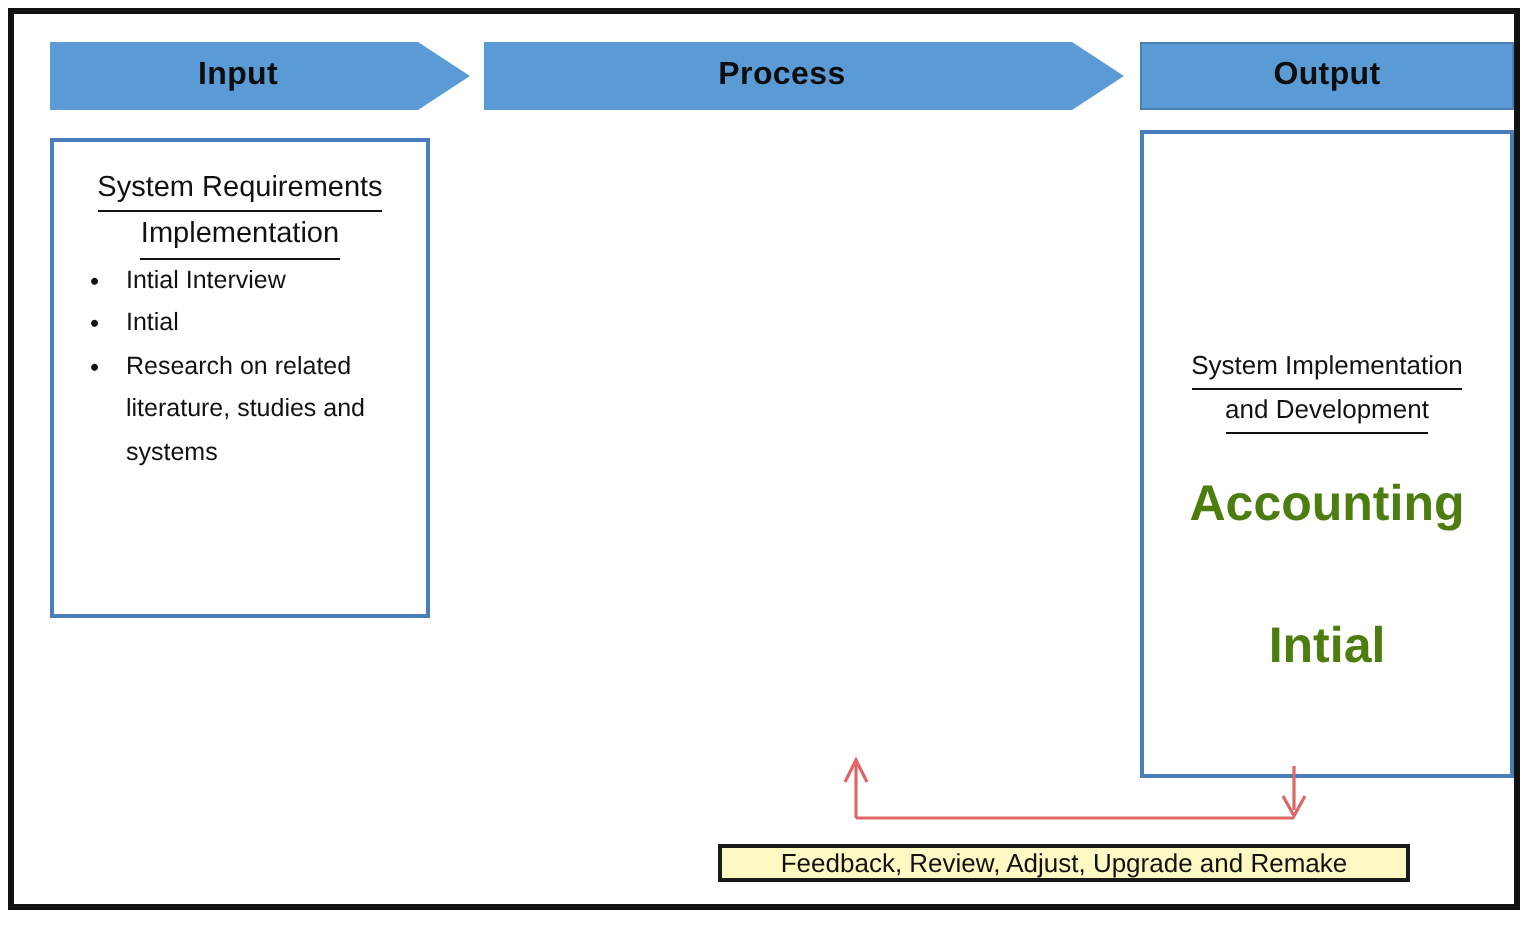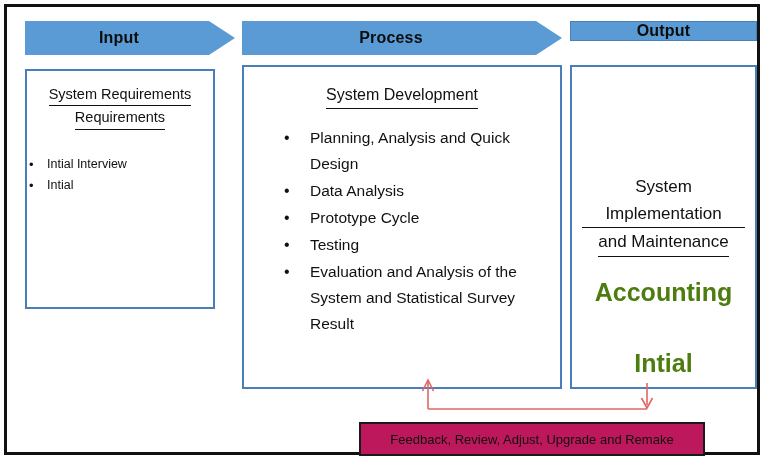--- a/index.html
+++ b/index.html
@@ -51,21 +51,21 @@
   }
   #banner-input {
     left: 18px;  top: 14px;  width: 210px; height: 34px;
   }
   #banner-input .banner-label { transform: translateX(-11px); }
   #banner-process {
     left: 235px; top: 14px;  width: 320px; height: 34px;
   }
   #banner-process .banner-label { transform: translateX(-11px); }
   #banner-output {
-    left: 563px; top: 14px;  width: 187px; height: 20px;
+    left: 563px; top: 14px;  width: 187px; height: 34px;
   }
 
   
   .content-box {
     position: absolute;
     background: #ffffff;
     border: 2px solid #4A7EBB;
     box-sizing: border-box;
   }
   #box-input   { left: 18px;  top: 62px; width: 190px; height: 240px; }
@@ -96,22 +96,22 @@
   ul.bullets li {
     position: relative;
     color: #111111;
   }
   ul.bullets li::before {
     content: "\2022";
     position: absolute;
     line-height: inherit;
   }
   #list-input {
-    margin-top: 24px;
-    padding-left: 20px;
+    margin-top: 0;
+    padding-left: 36px;
     font-size: 12.5px;
   }
   #list-input li {
     line-height: 1.72;
     margin-bottom: 0px;
   }
   #list-input li::before { left: -18px; top: 0; font-size: 13px; }
 
   #list-process {
     margin-top: 16px;
@@ -121,21 +121,21 @@
   #list-process li {
     line-height: 1.68;
     margin-bottom: 1px;
   }
   #list-process li::before { left: -26px; top: 0; font-size: 16px; }
 
   
   #output-subtitle {
     margin-top: 106px;
     text-align: center;
-    font-size: 17px;
+    font-size: 13px;
     line-height: 1.6;
     color: #111111;
     padding: 0 10px;
   }
   #output-subtitle .tline {
     display: inline-block;
     border-bottom: 1px solid #111111;
   }
   #output-main {
     margin-top: 18px;
@@ -146,23 +146,23 @@
     color: #4d7c0f;
     padding: 0 8px;
   }
 
   
   #feedback-box {
     position: absolute;
     left: 352px;
     top: 415px;
     width: 346px;
-    height: 34px;
+    height: 19px;
     border: 2px solid #1a1a1a;
-    background: #be185d;
+    background: #fef9c3;
     box-sizing: border-box;
     display: flex;
     align-items: center;
     justify-content: center;
   }
   #feedback-label {
     font-size: 13px;
     color: #111111;
   }
   #feedback-arrows {
@@ -188,45 +188,34 @@
       <span class="banner-label">Process</span>
     </div>
 
     <div class="banner" id="banner-output">
       <span class="banner-label">Output</span>
     </div>
 
     <div class="content-box" id="box-input">
       <div class="box-title">
         <span class="tline">System Requirements</span><br>
-        <span class="tline">Requirements</span>
+        <span class="tline">Implementation</span>
       </div>
       <ul class="bullets" id="list-input">
         <li>Intial Interview</li>
         <li>Intial</li>
+        <li>Research on related literature, studies and systems</li>
       </ul>
     </div>
 
-    <div class="content-box" id="box-process">
-      <div class="box-title">
-        <span class="tline">System Development</span>
-      </div>
-      <ul class="bullets" id="list-process">
-        <li>Planning, Analysis and Quick Design</li>
-        <li>Data Analysis</li>
-        <li>Prototype Cycle</li>
-        <li>Testing</li>
-        <li>Evaluation and Analysis of the System and Statistical Survey Result</li>
-      </ul>
-    </div>
 
     <div class="content-box" id="box-output">
       <div id="output-subtitle">
         <span class="tline">System Implementation</span><br>
-        <span class="tline">and Maintenance</span>
+        <span class="tline">and Development</span>
       </div>
       <div id="output-main">
         <span>Accounting</span><br>
         <br>
         <span>Intial</span>
       </div>
     </div>
 
     <div id="feedback-box">
       <span id="feedback-label">Feedback, Review, Adjust, Upgrade and Remake</span>

